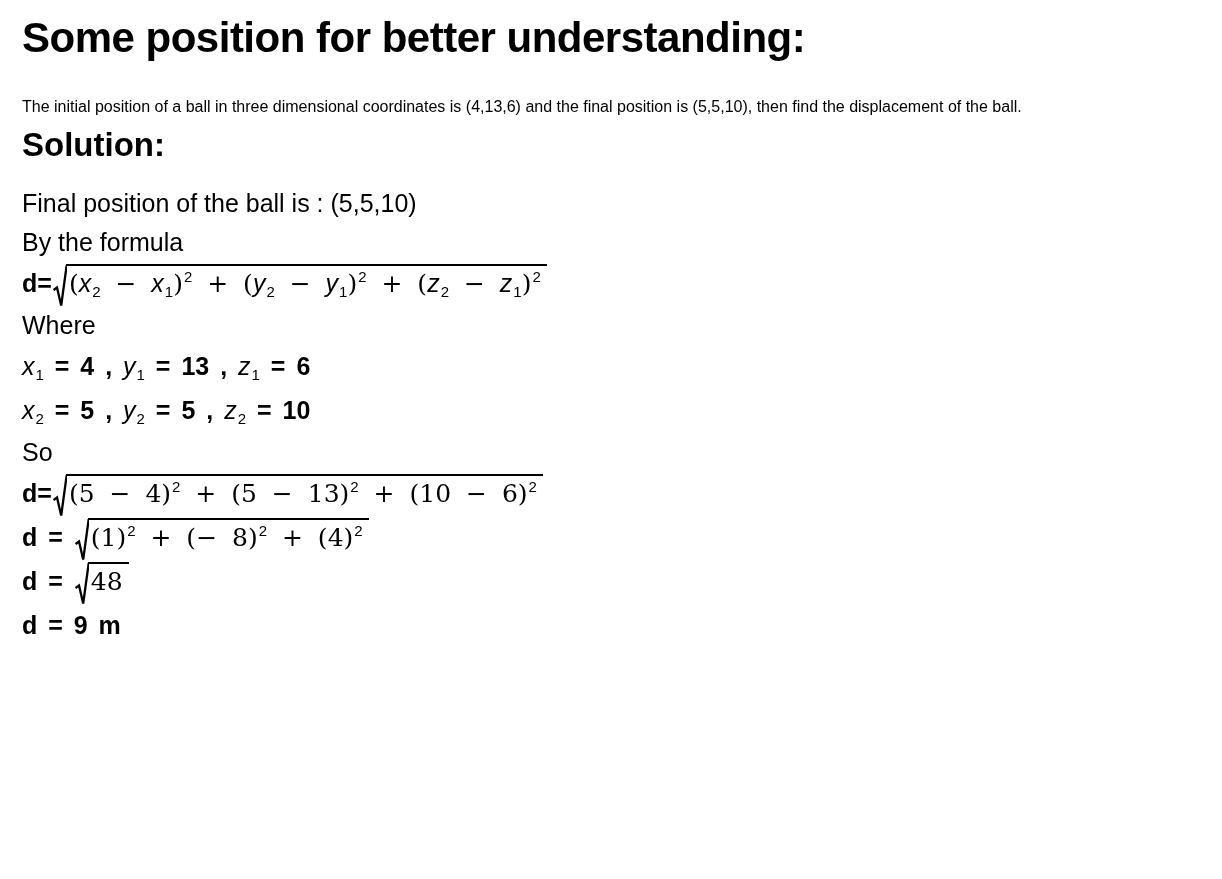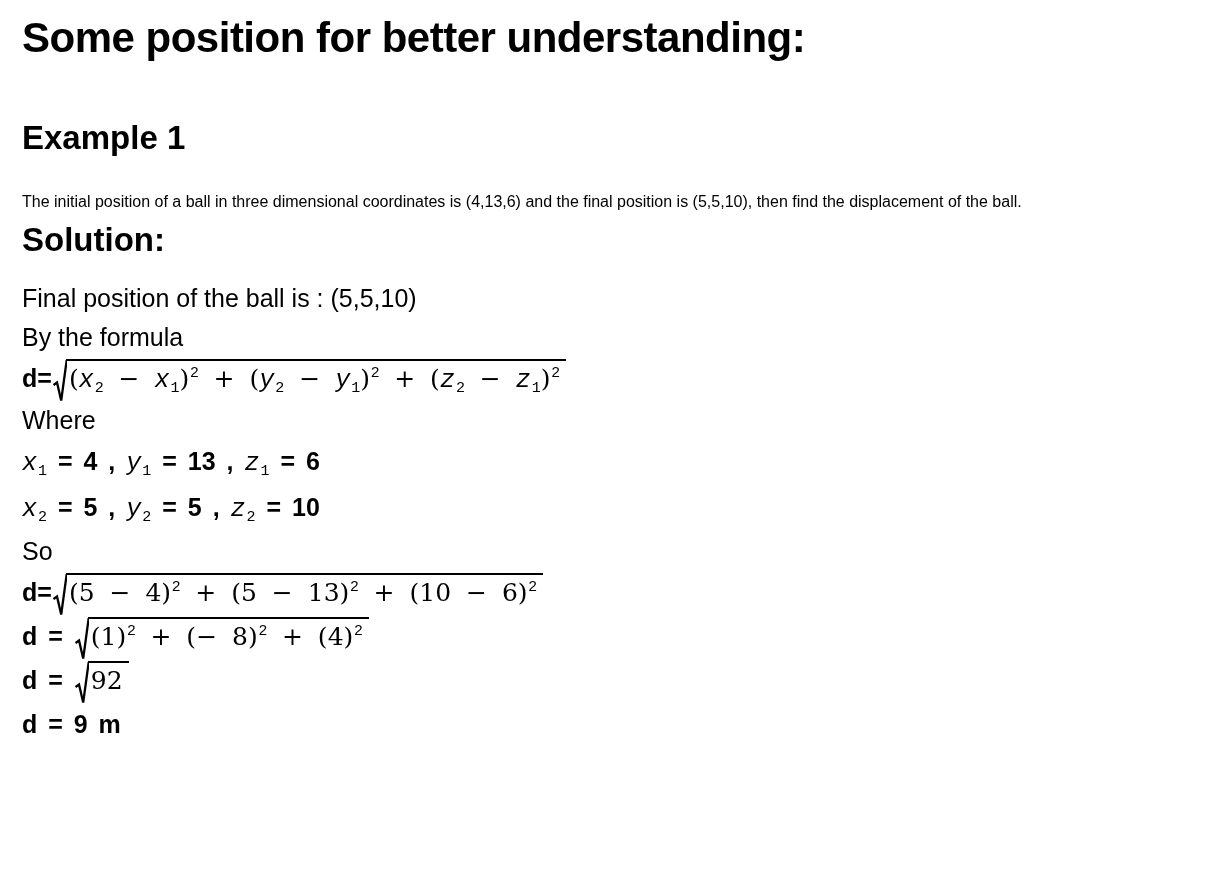--- a/index.html
+++ b/index.html
@@ -35,57 +35,56 @@
   }
   h2.solution-heading { }
 
   .solution-lines { margin-top: 20px; font-size: 25px; }
   .line { line-height: 39px; }
   .math-line { padding: 2px 0 3px 0; word-spacing: 4px; }
 
   
   .mtxt { font-family: "Liberation Sans", sans-serif; font-weight: 700; }
   .mup  { font-family: "DejaVu Serif", serif; font-weight: 400; word-spacing: 7px; }
-  .mvar { font-family: Liberation Mono, monospace; font-style: italic; font-weight: 400; }
+  .mvar { font-family: Liberation Sans, sans-serif; font-style: italic; font-weight: 400; }
   .mvar sub { font-size: 15px; font-style: normal; vertical-align: -5px; margin-left: 1px; line-height: 0; }
   sup.msup { font-size: 15px; vertical-align: 10px; margin-left: 1px; line-height: 0; }
 
   
   .sqrt { position: relative; display: inline-block; margin: 0 2px 0 1px; }
   .sqrt .sign { position: absolute; left: 0; top: 0; bottom: 0; width: 14px; display: block; }
   .sqrt-body {
     display: inline-block;
     margin-left: 13px;
     border-top: 2.4px solid #000000;
     padding: 2px 6px 0 3px;
     line-height: 31px;
   }
 </style>
 </head>
 <body>
 
 <div class="content">
   <h1 class="page-title">Some position for better understanding:</h1>
-  <h2 class="sub-heading example-heading">Example 1</h2>
   <p class="problem">The initial position of a ball in three dimensional coordinates is (4,13,6) and the final position is (5,5,10), then find the displacement of the ball.</p>
   <h2 class="sub-heading solution-heading">Solution:</h2>
   <div class="solution-lines">
       <div class="line text-line">Final position of the ball is : (5,5,10)</div>
       <div class="line text-line">By the formula</div>
       <div class="line math-line"><span class="mtxt">d=</span><span class="sqrt"><svg class="sign" viewBox="0 0 14 44" preserveAspectRatio="none">
             <path d="M0.5 26 L4 23.5 L8.2 41.5 L13.7 1.2" fill="none" stroke="#000000" stroke-width="2.3" vector-effect="non-scaling-stroke"></path>
           </svg><span class="sqrt-body"><span class="mup">(</span><span class="mvar">x<sub>2</sub></span><span class="mup"> − </span><span class="mvar">x<sub>1</sub></span><span class="mup">)</span><sup class="msup">2</sup><span class="mup"> + (</span><span class="mvar">y<sub>2</sub></span><span class="mup"> − </span><span class="mvar">y<sub>1</sub></span><span class="mup">)</span><sup class="msup">2</sup><span class="mup"> + (</span><span class="mvar">z<sub>2</sub></span><span class="mup"> − </span><span class="mvar">z<sub>1</sub></span><span class="mup">)</span><sup class="msup">2</sup></span></span></div>
       <div class="line text-line">Where</div>
       <div class="line math-line"><span class="mvar">x<sub>1</sub></span><span class="mtxt"> = 4 , </span><span class="mvar">y<sub>1</sub></span><span class="mtxt"> = 13 , </span><span class="mvar">z<sub>1</sub></span><span class="mtxt"> = 6</span></div>
       <div class="line math-line"><span class="mvar">x<sub>2</sub></span><span class="mtxt"> = 5 , </span><span class="mvar">y<sub>2</sub></span><span class="mtxt"> = 5 , </span><span class="mvar">z<sub>2</sub></span><span class="mtxt"> = 10</span></div>
       <div class="line text-line">So</div>
       <div class="line math-line"><span class="mtxt">d=</span><span class="sqrt"><svg class="sign" viewBox="0 0 14 44" preserveAspectRatio="none">
             <path d="M0.5 26 L4 23.5 L8.2 41.5 L13.7 1.2" fill="none" stroke="#000000" stroke-width="2.3" vector-effect="non-scaling-stroke"></path>
           </svg><span class="sqrt-body"><span class="mup">(5 − 4)</span><sup class="msup">2</sup><span class="mup"> + (5 − 13)</span><sup class="msup">2</sup><span class="mup"> + (10 − 6)</span><sup class="msup">2</sup></span></span></div>
       <div class="line math-line"><span class="mtxt">d = </span><span class="sqrt"><svg class="sign" viewBox="0 0 14 44" preserveAspectRatio="none">
             <path d="M0.5 26 L4 23.5 L8.2 41.5 L13.7 1.2" fill="none" stroke="#000000" stroke-width="2.3" vector-effect="non-scaling-stroke"></path>
           </svg><span class="sqrt-body"><span class="mup">(1)</span><sup class="msup">2</sup><span class="mup"> + (− 8)</span><sup class="msup">2</sup><span class="mup"> + (4)</span><sup class="msup">2</sup></span></span></div>
       <div class="line math-line"><span class="mtxt">d = </span><span class="sqrt"><svg class="sign" viewBox="0 0 14 44" preserveAspectRatio="none">
             <path d="M0.5 26 L4 23.5 L8.2 41.5 L13.7 1.2" fill="none" stroke="#000000" stroke-width="2.3" vector-effect="non-scaling-stroke"></path>
-          </svg><span class="sqrt-body"><span class="mup">92</span></span></span></div>
+          </svg><span class="sqrt-body"><span class="mup">48</span></span></span></div>
       <div class="line math-line"><span class="mtxt">d = 9 m</span></div>
     </div>
 </div>
 
 </body></html>

